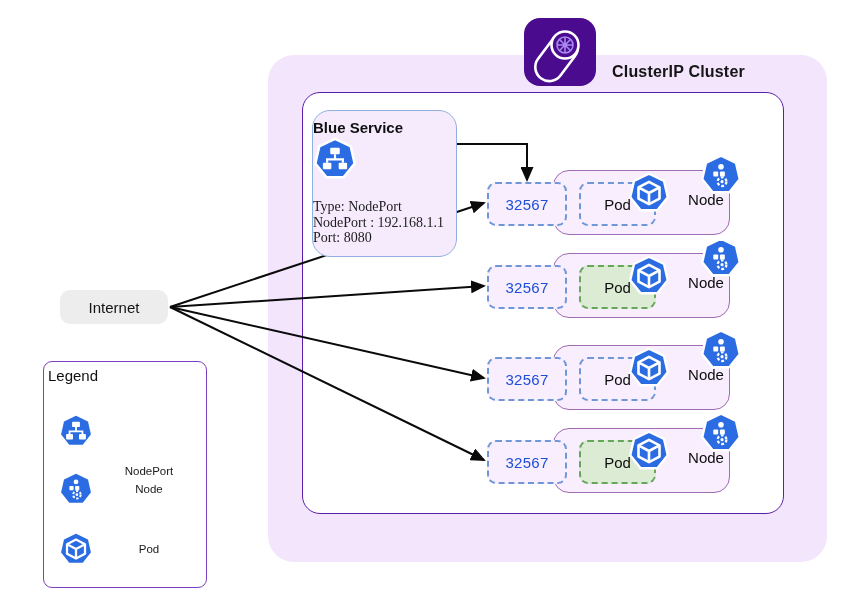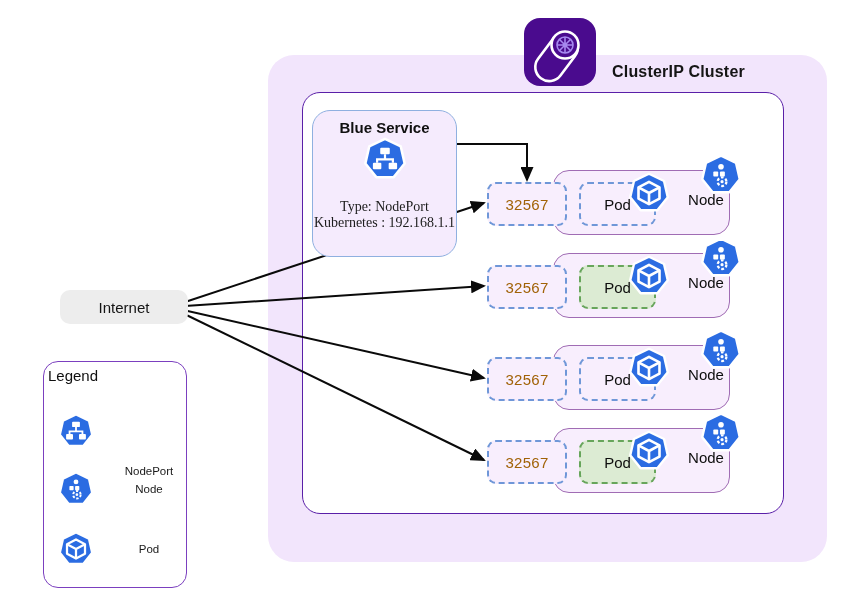--- a/index.html
+++ b/index.html
@@ -14,44 +14,44 @@
   .inner-cluster{left:302px;top:92px;width:480px;height:420px;background:#ffffff;border:1.6px solid #5a1fa8;border-radius:18px;z-index:2;}
 
   
   .k8s-logo{left:524px;top:18px;width:72px;height:68px;z-index:6;}
   .cluster-title{left:612px;top:63px;font-size:16px;font-weight:600;letter-spacing:.2px;z-index:6;color:#151515;}
 
   
   svg.arrows{left:0;top:0;width:850px;height:598px;z-index:3;}
 
   
-  .service-box{left:312px;top:110px;width:143px;height:145px;background:#f5ebfd;border:1.6px solid #8fb0e0;border-radius:18px;z-index:4;text-align:center;}
+  .service-box{left:312px;top:110px;width:143px;height:145px;background:#f5ebfd;border:1.6px solid #8fb0e0;border-radius:18px;z-index:4;}
   .service-title{margin-top:8px;font-size:15px;font-weight:600;color:#101010;}
   .service-icon{display:inline-block;width:44px;height:44px;margin-top:1px;}
   .service-lines{font-size:14px;line-height:15.5px;color:#1c1c1c;margin-top:14px;font-family:Liberation Serif, serif;}
 
   
   .row{width:258px;height:86px;z-index:4;}
   .node-box{position:absolute;left:66px;top:16px;width:175px;height:63px;background:#f8eefd;border:1.6px solid #a06cb4;border-radius:16px;}
   .port-box{position:absolute;left:0;top:28px;width:76px;height:40px;background:#f8eefd;border:2px dashed #6f97d8;border-radius:9px;
-    display:flex;align-items:center;justify-content:center;font-size:15px;color:#a16207;letter-spacing:.3px;}
+    display:flex;align-items:center;justify-content:center;font-size:15px;color:#1d4ed8;letter-spacing:.3px;}
   .pod-box{position:absolute;left:92px;top:28px;width:73px;height:40px;border-radius:9px;
     display:flex;align-items:center;justify-content:center;font-size:15px;color:#0d0d0d;}
   .pod-box.blue{background:#f8eefd;border:2px dashed #6f97d8;}
   .pod-box.green{background:#dcebd3;border:2px dashed #67a55b;}
   .pod-icon-wrap{position:absolute;left:141px;top:18px;width:42px;height:42px;}
   .node-icon-wrap{position:absolute;left:213px;top:0;width:42px;height:42px;}
   .node-label{position:absolute;left:194px;top:37px;width:50px;text-align:center;font-size:15px;color:#0d0d0d;}
 
   
-  .internet-box{left:60px;top:290px;width:128px;height:34px;background:#ededed;border-radius:10px;z-index:4;
+  .internet-box{left:60px;top:290px;width:108px;height:34px;background:#ededed;border-radius:10px;z-index:4;
     display:flex;align-items:center;justify-content:center;font-size:15px;color:#141414;}
 
   
-  .legend-box{left:43px;top:361px;width:142px;height:225px;background:#ffffff;border:1.6px solid #7b3fbf;border-radius:15px;z-index:4;}
+  .legend-box{left:43px;top:361px;width:142px;height:225px;background:#ffffff;border:1.6px solid #7b3fbf;border-radius:9px;z-index:4;padding-left:20px;}
   .legend-title{position:absolute;left:4px;top:5px;font-size:15px;font-weight:500;color:#101010;}
   .legend-icon{position:absolute;left:14px;width:36px;height:36px;}
   .legend-label{position:absolute;left:55px;width:100px;text-align:center;font-size:11.5px;color:#1a1a1a;}
   .icon svg{display:block;width:100%;height:100%;}
 </style>
 </head>
 <body>
 
 <div class="abs outer-cluster"></div>
 <div class="abs inner-cluster"></div>
@@ -95,21 +95,22 @@
           <rect x="9.4" y="5.8" width="5.2" height="3.6" rx="0.6"></rect>
           <rect x="5.4" y="14" width="4.6" height="3.6" rx="0.6"></rect>
           <rect x="14" y="14" width="4.6" height="3.6" rx="0.6"></rect>
         </g>
         <g stroke="#ffffff" stroke-width="1.2" fill="none">
           <path d="M12 9.4 V12.2 M7.7 14 V12.2 H16.3 V14"></path>
         </g>
       </svg></span>
   <div class="service-lines">
     <div>Type: NodePort</div>
-    <div>Kubernetes : 192.168.1.1</div>
+    <div>NodePort : 192.168.1.1</div>
+    <div>Port: 8080</div>
   </div>
 </div>
 
 <div class="abs row" style="left:487px;top:154px;">
   <div class="node-box"></div>
   <div class="port-box">32567</div>
   <div class="pod-box blue">Pod</div>
   <span class="pod-icon-wrap icon">
       <svg viewBox="0 0 24 24">
         <path d="M12 1 L20.6 5.14 L22.72 14.45 L16.78 21.91 L7.22 21.91 L1.28 14.45 L3.4 5.14 Z" fill="#2b6ce2" stroke="#ffffff" stroke-width="1.4" stroke-linejoin="round"></path>

